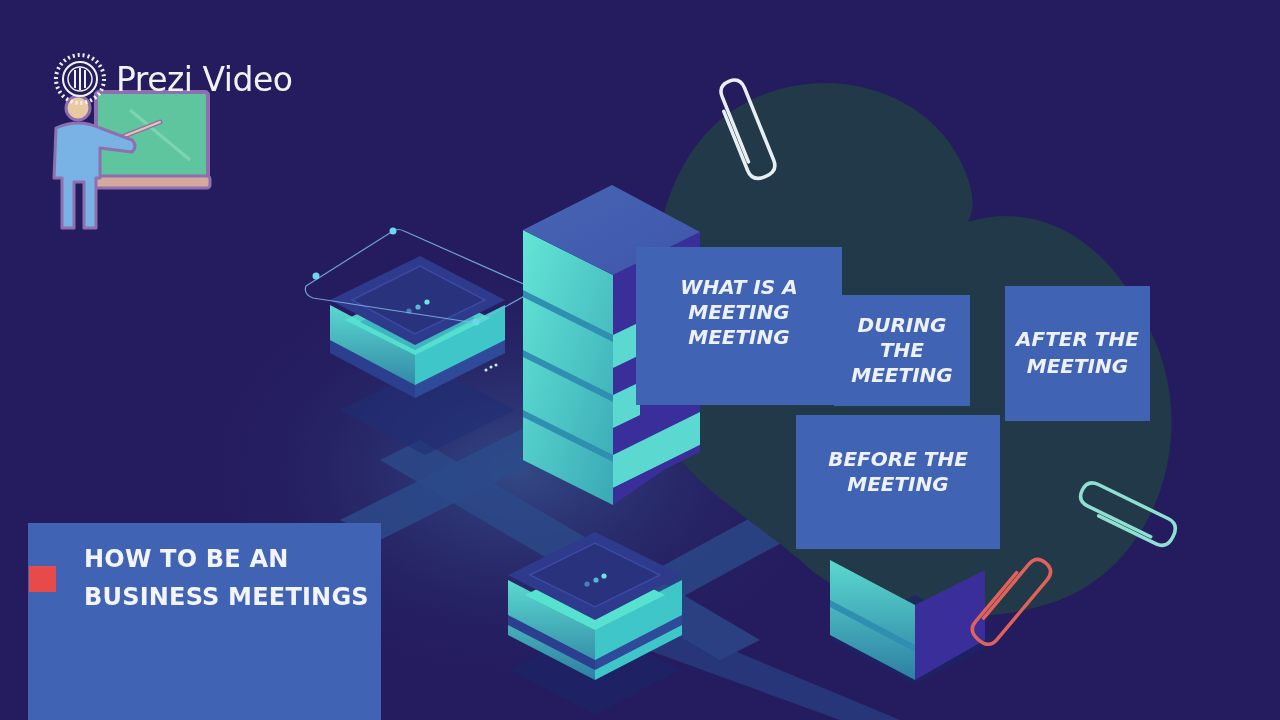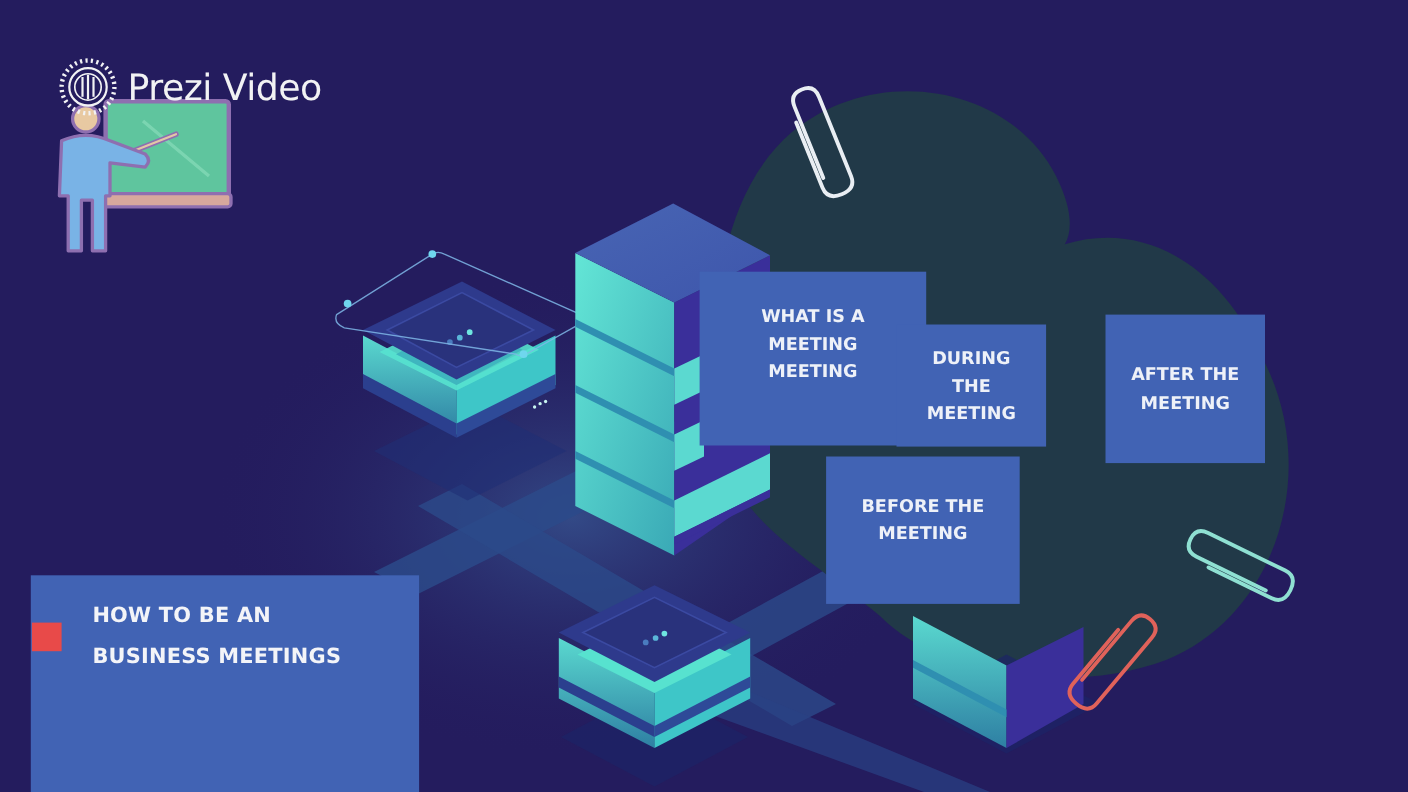--- a/index.html
+++ b/index.html
@@ -2,23 +2,23 @@
 <html><head>
 <meta charset="utf-8">
 <style>
   html,body{margin:0;padding:0;}
   body{width:1280px;height:720px;overflow:hidden;background:#241c5e;font-family:"Liberation Sans",sans-serif;position:relative;}
   .stage{position:absolute;left:0;top:0;width:1280px;height:720px;overflow:hidden;background:#241c5e;}
   .art{position:absolute;left:0;top:0;}
   .logo{position:absolute;left:52px;top:54px;display:flex;align-items:center;gap:6px;justify-content:flex-end;}
   .logo-text{color:#f2f2f4;font-size:33px;font-weight:400;font-family:"DejaVu Sans",sans-serif;letter-spacing:-0.5px;}
   .card{position:absolute;background:#4163b4;color:#eef1f8;font-family:"DejaVu Sans",sans-serif;font-weight:bold;display:flex;align-items:center;justify-content:center;text-align:center;box-sizing:border-box;}
-  .card span{display:block;font-size:16px;line-height:25px;}
+  .card span{display:block;font-size:20px;line-height:25px;font-style:italic;}
   .title-card{position:absolute;left:28px;top:523px;width:353px;height:197px;background:#4163b4;}
-  .title-text{position:absolute;left:84px;top:541px;color:#f3f4f8;font-family:"DejaVu Sans",sans-serif;font-weight:bold;font-size:19px;line-height:37.5px;letter-spacing:0.2px;}
+  .title-text{position:absolute;left:84px;top:541px;color:#f3f4f8;font-family:"DejaVu Sans",sans-serif;font-weight:bold;font-size:24px;line-height:37.5px;letter-spacing:0.2px;}
   .title-text div{white-space:nowrap;}
   .red-marker{position:absolute;left:29px;top:566px;width:27px;height:26px;background:#e84a49;}
 </style>
 </head>
 <body>
 
 <div class="stage">
 
   <svg class="art" width="1280" height="720" viewBox="0 0 1280 720">
     <defs>
@@ -142,36 +142,36 @@
   </div>
 
   <div class="card" style="left:636px;top:247px;width:206px;height:158px;">
     <div style="margin-top:-28px;">
       <span>WHAT IS A</span>
       <span>MEETING</span>
       <span>MEETING</span>
     </div>
   </div>
 
-  <div class="card" style="left:815px;top:295px;width:136px;height:111px;">
+  <div class="card" style="left:834px;top:295px;width:136px;height:111px;">
     <div>
       <span>DURING</span>
       <span>THE</span>
       <span>MEETING</span>
     </div>
   </div>
 
   <div class="card" style="left:1005px;top:286px;width:145px;height:135px;">
     <div style="margin-top:-1px;">
       <span style="line-height:27px;">AFTER THE</span>
       <span style="line-height:27px;">MEETING</span>
     </div>
   </div>
 
-  <div class="card" style="left:751px;top:415px;width:176px;height:134px;">
+  <div class="card" style="left:796px;top:415px;width:204px;height:134px;">
     <div style="margin-top:-20px;">
       <span>BEFORE THE</span>
       <span>MEETING</span>
     </div>
   </div>
 
   <div class="title-card"></div>
   <div class="red-marker"></div>
   <div class="title-text">
     <div>HOW TO BE AN</div>

